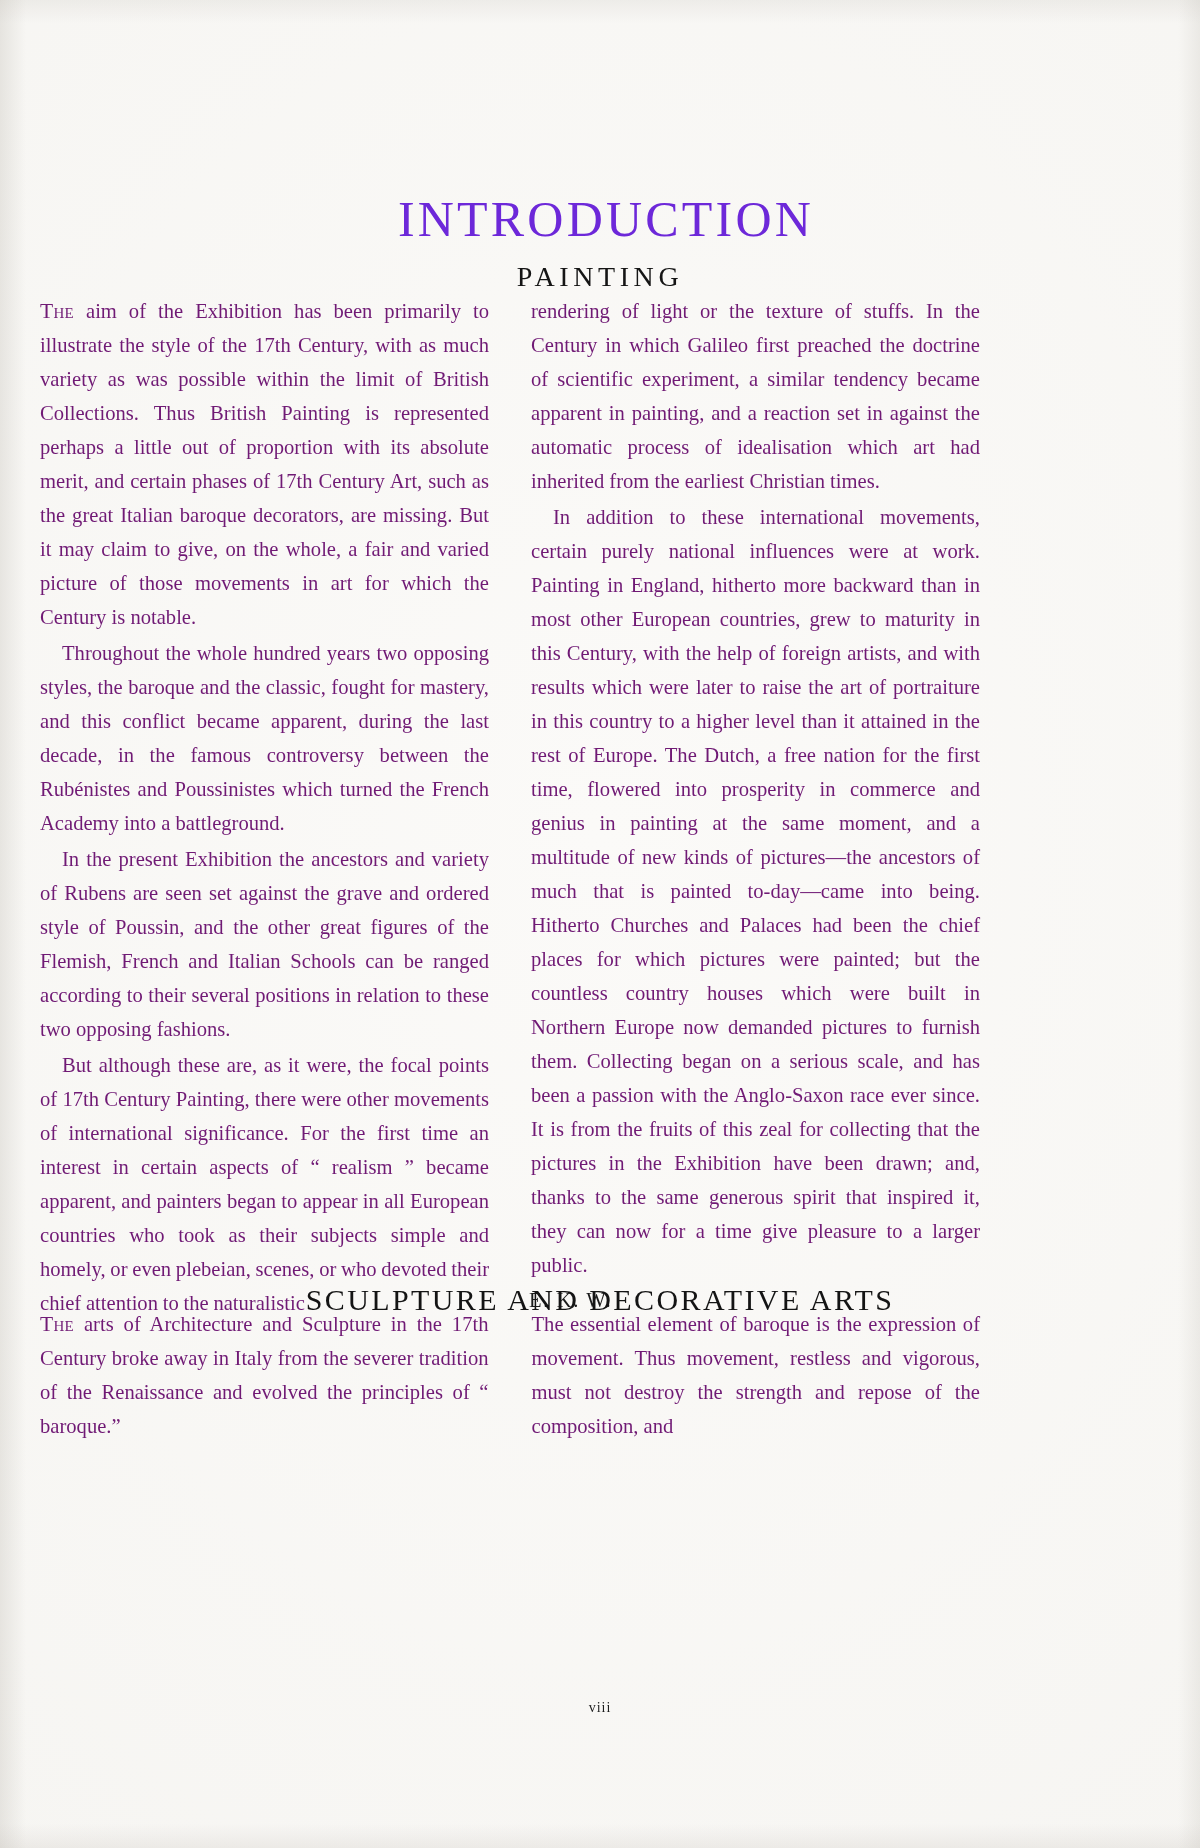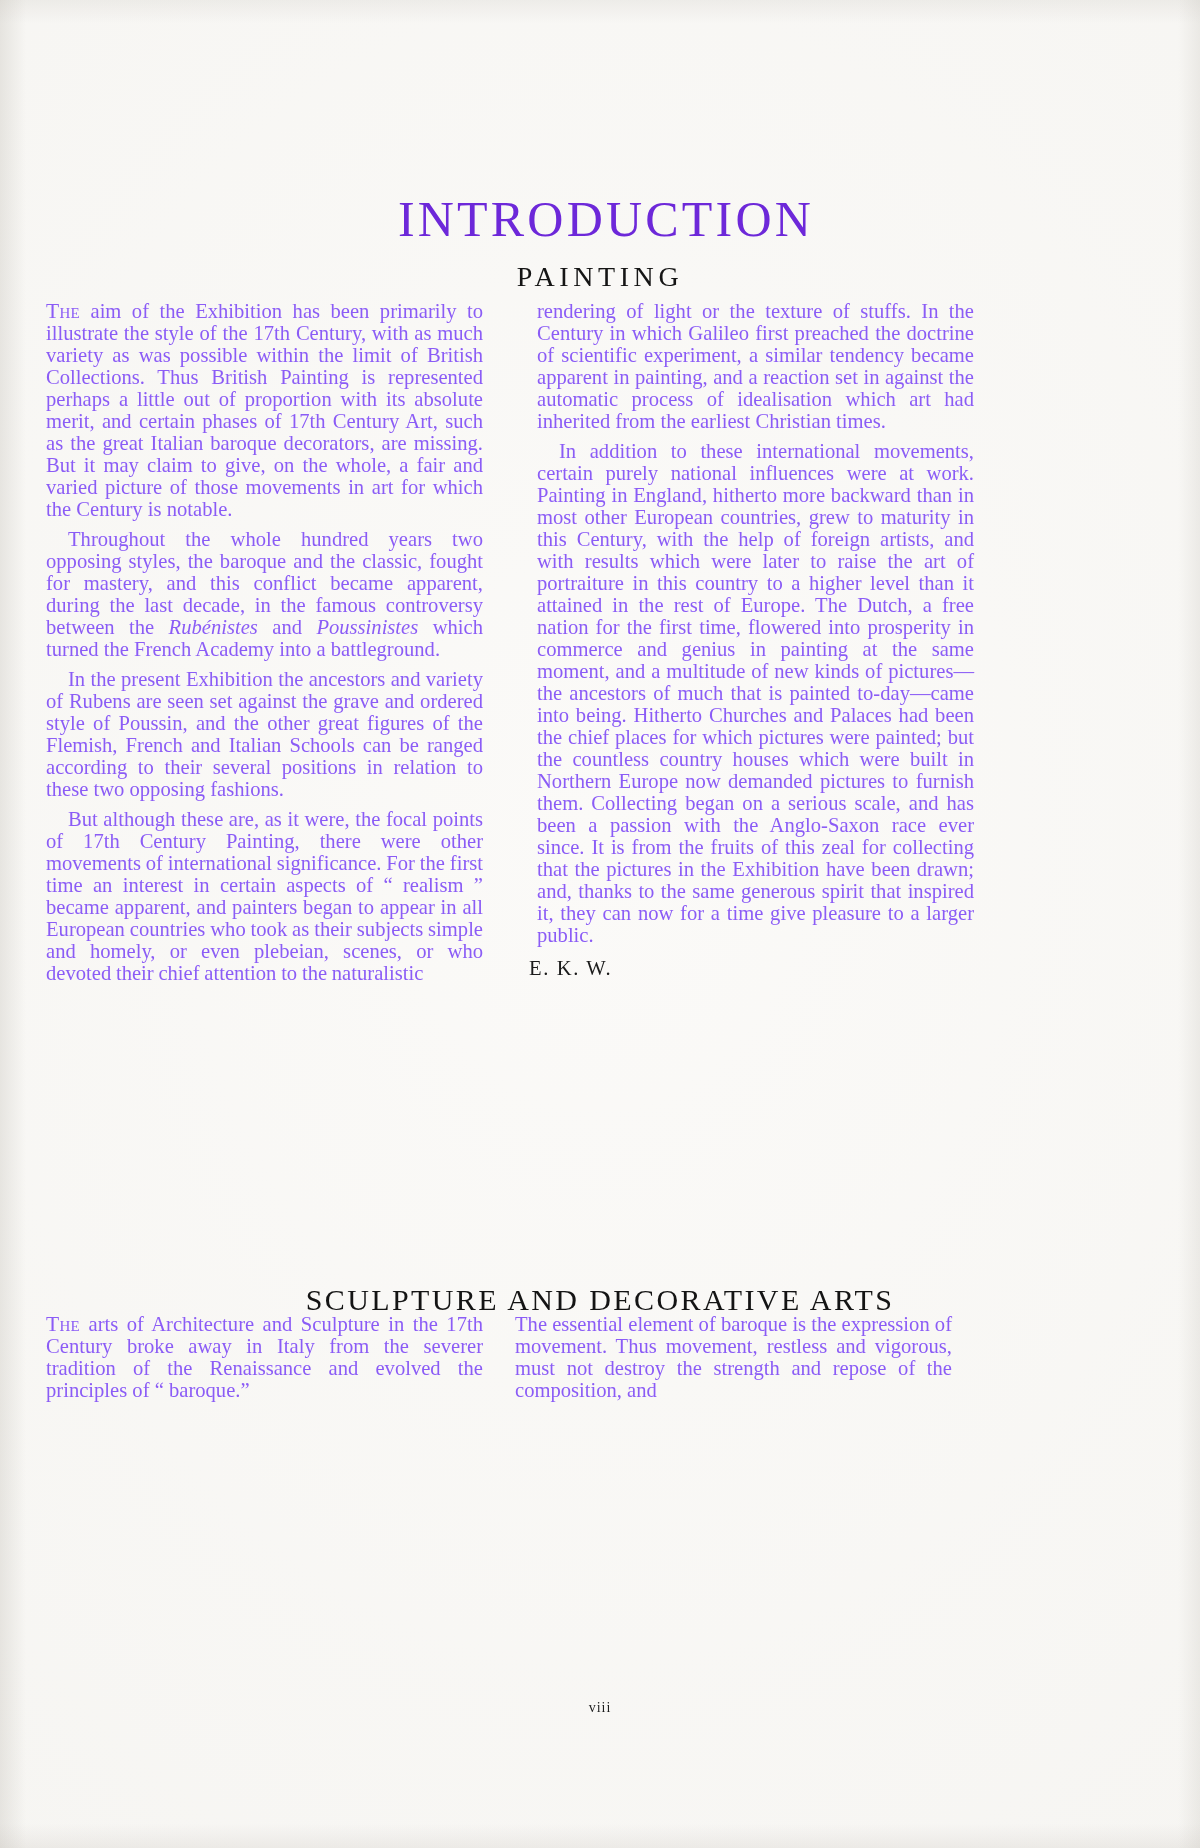--- a/index.html
+++ b/index.html
@@ -90,50 +90,49 @@
   .col {
     width: 453px;
   }
 
   .cols-lower {
     position: absolute;
     top: 1305px;
     left: 38px;
     width: 944px;
     display: flex;
-    gap: 16px;
+    gap: 39px;
   }
 
   p {
-    margin: 8px;
+    margin: 2px;
     font-size: 20.6px;
-    line-height: 22px;
+    line-height: 34px;
     text-align: justify;
     text-justify: inter-word;
-    color: #8b5cf6;
+    color: #701a75;
     -webkit-hyphens: none;
     hyphens: none;
   }
   p.indent {
     text-indent: 22px;
   }
   p.tight {
     word-spacing: -0.4px;
   }
   p + p {
     margin-top: 0;
   }
 
   .smallcaps {
     font-variant: small-caps;
     font-size: 21.5px;
     letter-spacing: 0.3px;
   }
   .ital {
-    font-style: italic;
   }
 
   .signature {
     margin-top: 4px;
     text-align: left;
     font-size: 20.6px;
     line-height: 29.6px;
     letter-spacing: 1.6px;
     padding-right: 18px;
     color: #1b1b1b;

